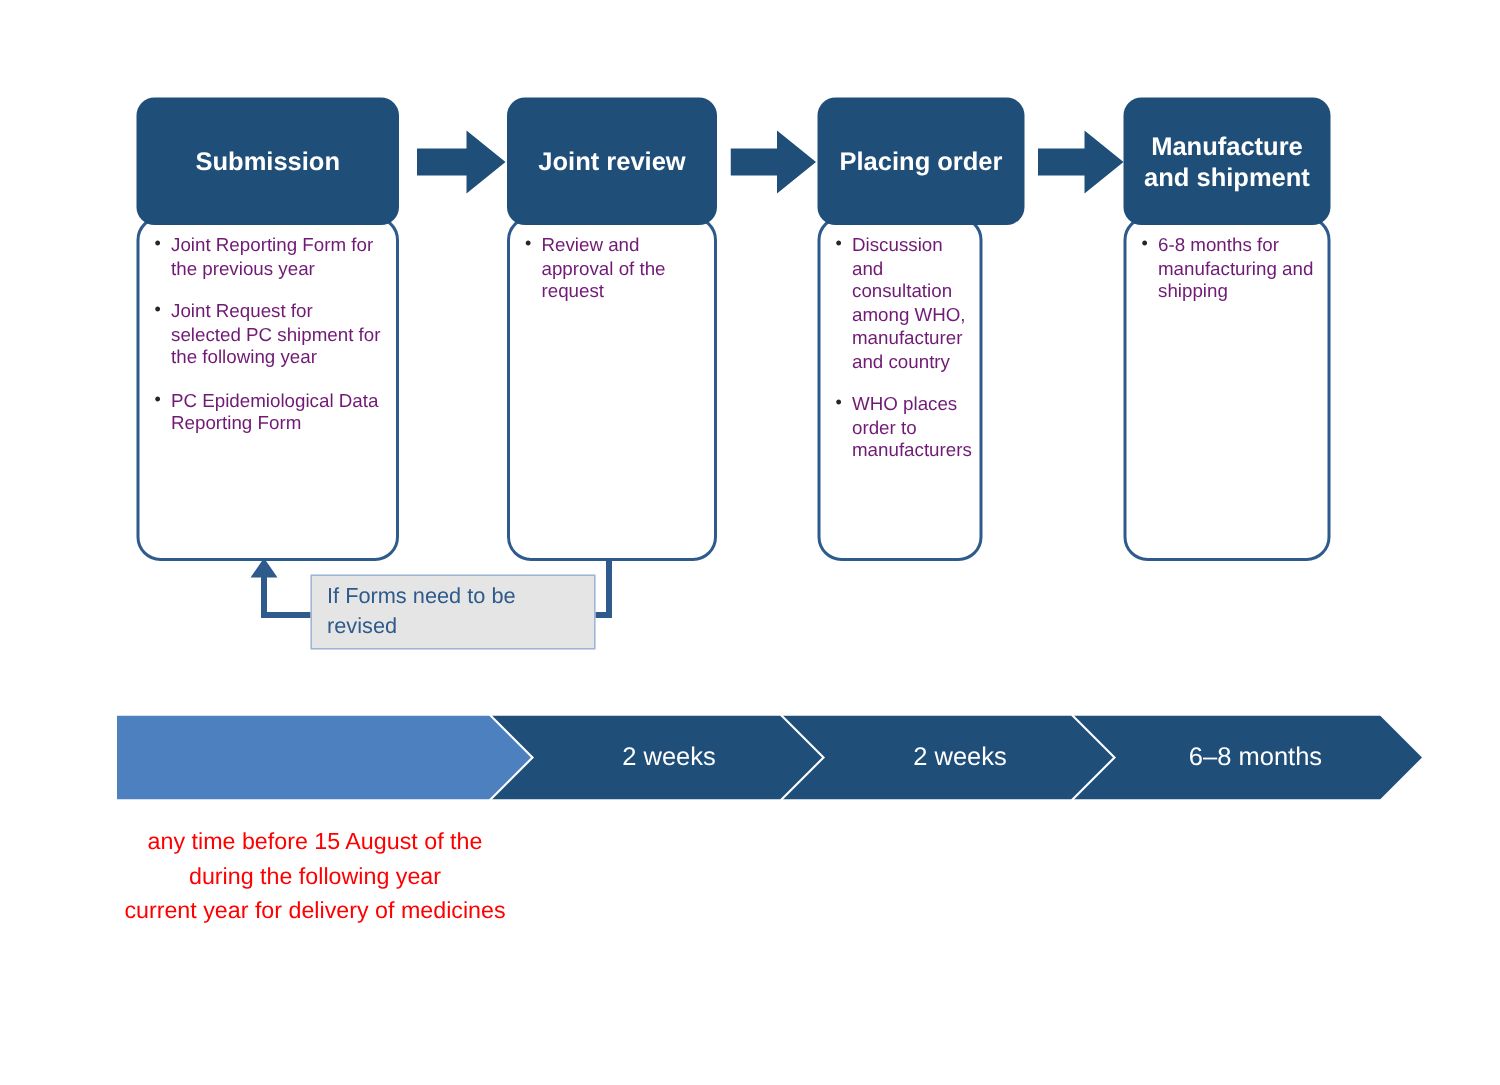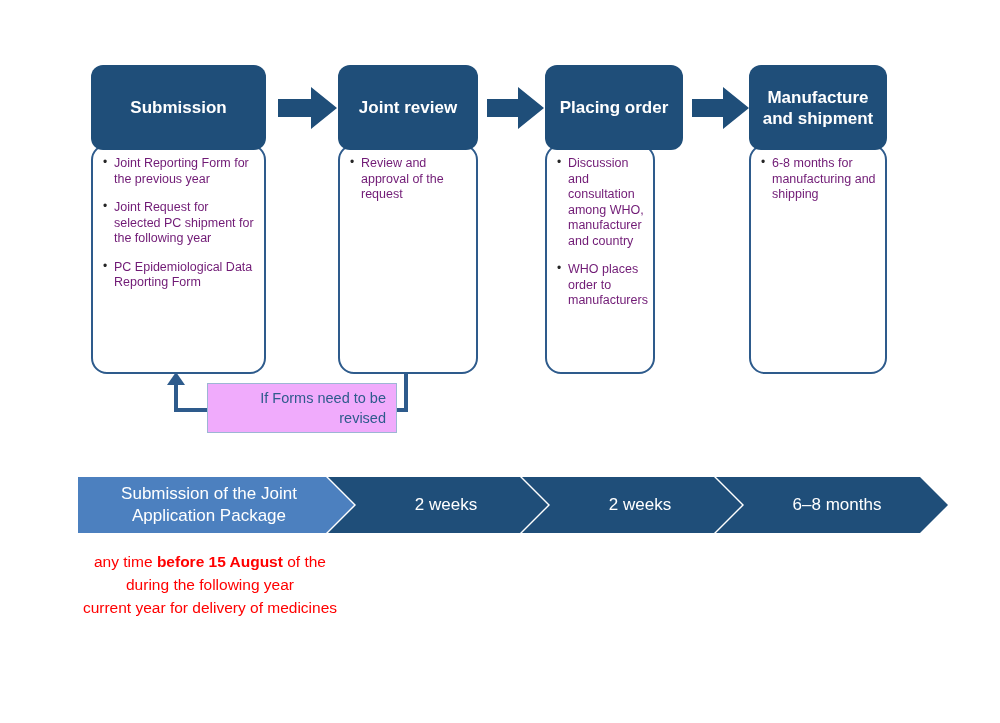--- a/index.html
+++ b/index.html
@@ -84,27 +84,27 @@
     position: absolute;
     width: 0;
     height: 0;
     border-left: 9px solid transparent;
     border-right: 9px solid transparent;
     border-bottom: 13px solid #2E5B8C;
     z-index: 1;
   }
   .revise-box {
     position: absolute;
-    background: #f0abfc;
+    background: #e5e5e5;
     border: 1.5px solid #9DB6D4;
     box-sizing: border-box;
     display: flex;
     align-items: center;
     justify-content: center;
-    text-align: right;
+    text-align: left;
     color: #2E5B8C;
     font-size: 14.5px;
     line-height: 20px;
     z-index: 5;
     padding: 2px 10px;
   }
 
   
   .timeline {
     position: absolute;
@@ -126,21 +126,21 @@
   .chev span { position: relative; z-index: 2; }
 
   
   .red-note {
     position: absolute;
     color: #FF0000;
     font-size: 15.5px;
     line-height: 23px;
     text-align: center;
   }
-  .red-note b { font-weight: bold; }
+  .red-note b { font-weight: normal; }
 </style>
 </head>
 <body>
 
 <div id="canvas">
 
   <div class="stage-header" style="left:91px; top:65px; width:175px; height:85px;">
     <span>Submission</span>
   </div>
   <div class="stage-body" style="left:91px; top:144px; width:175px; height:230px;">
@@ -215,23 +215,20 @@
 
       <polygon points="0,0 248,0 276,28 248,56 0,56" fill="#4C80BF"></polygon>
 
       <polygon points="250,0 442,0 470,28 442,56 250,56 278,28" fill="#1F4E79"></polygon>
 
       <polygon points="444,0 636,0 664,28 636,56 444,56 472,28" fill="#1F4E79"></polygon>
 
       <polygon points="638,0 842,0 870,28 842,56 638,56 666,28" fill="#1F4E79"></polygon>
     </svg>
 
-    <div class="chev" style="left:0px; width:262px;">
-      <span>Submission of the Joint Application Package</span>
-    </div>
     <div class="chev" style="left:278px; width:180px;">
       <span>2 weeks</span>
     </div>
     <div class="chev" style="left:472px; width:180px;">
       <span>2 weeks</span>
     </div>
     <div class="chev" style="left:666px; width:186px;">
       <span>6–8 months</span>
     </div>
   </div>

